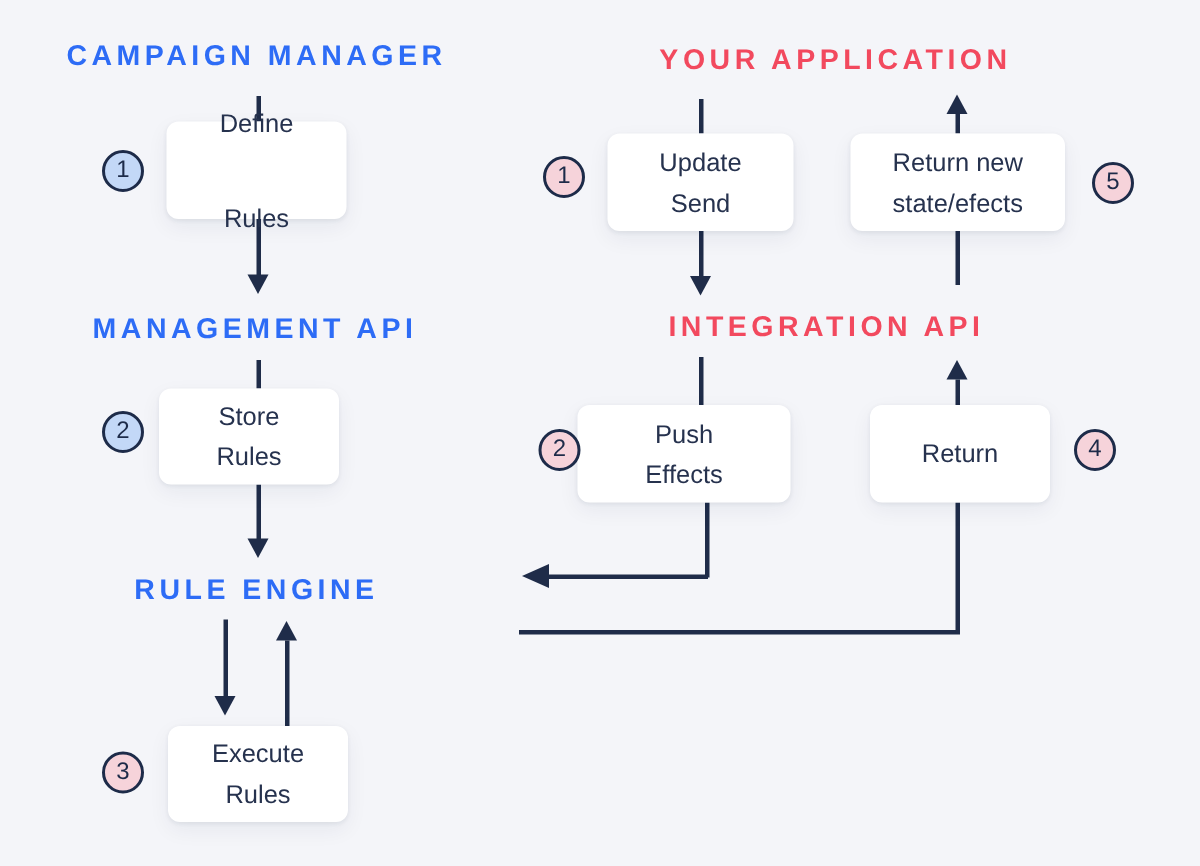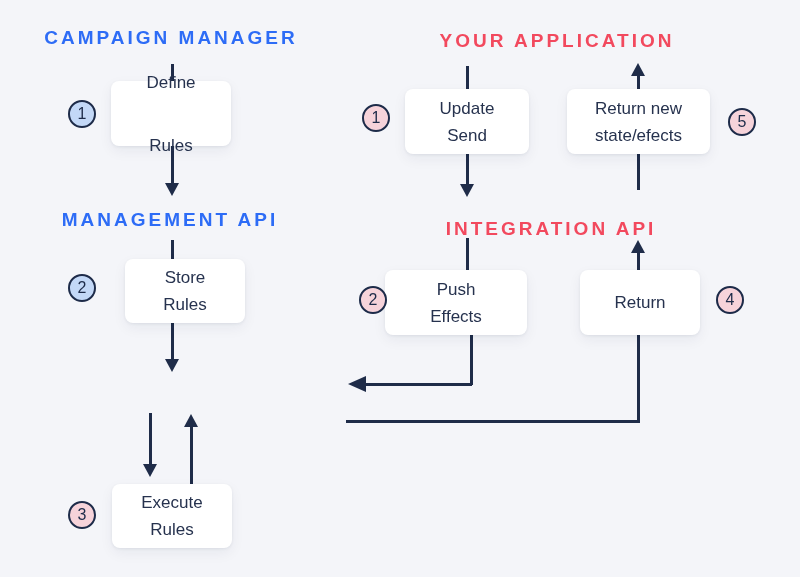--- a/index.html
+++ b/index.html
@@ -21,38 +21,38 @@
     letter-spacing: 3px;
     white-space: nowrap;
     line-height: 22px;
   }
   .heading.blue { color: #2d6cf6; }
   .heading.red  { color: #f2495e; }
   .h-campaign    { left: 171px; top: 27px; }
   .h-management  { left: 170px; top: 209px; }
   .h-rule-engine { left: 171px; top: 383px; }
   .h-your-app    { left: 557px; top: 30px; }
-  .h-integration { left: 551px; top: 218px; }
+  .h-integration { left: 551px; top: 208px; }
 
   
   .node {
     position: absolute;
     background: #ffffff;
     border-radius: 8px;
     box-shadow: 0 1px 3px rgba(24,36,66,0.07), 0 5px 14px rgba(24,36,66,0.06);
     color: #26324e;
     font-size: 17px;
     line-height: 27px;
     text-align: center;
     display: flex;
     flex-direction: column;
     justify-content: center;
   }
   .n-define  { left: 111px; top:  81px; width: 120px; height: 65px; gap: 36px; }
-  .n-store   { left: 125px; top: 259px; width: 120px; height: 64px; }
+  .n-store   { left: 106px; top: 259px; width: 120px; height: 64px; }
   .n-execute { left: 112px; top: 484px; width: 120px; height: 64px; }
   .n-send    { left: 405px; top:  89px; width: 124px; height: 65px; }
   .n-return-new { left: 567px; top: 89px; width: 143px; height: 65px; justify-content: center; }
   .n-push    { left: 385px; top: 270px; width: 142px; height: 65px; }
   .n-return-eff { left: 580px; top: 270px; width: 120px; height: 65px; }
 
   
   .badge {
     position: absolute;
     width: 28px; height: 28px;
@@ -122,20 +122,21 @@
   .c-retnew-up   { left: 637px; top:  76px; height: 13px; }
   .c-retnew-up-h { left: 631px; top:  63px; }
 </style>
 </head>
 <body>
 
 <div class="stage">
 
   <div class="heading blue h-campaign">CAMPAIGN MANAGER</div>
   <div class="heading blue h-management">MANAGEMENT API</div>
+  <div class="heading blue h-rule-engine">RULE ENGINE</div>
   <div class="heading red h-your-app">YOUR APPLICATION</div>
   <div class="heading red h-integration">INTEGRATION API</div>
 
   <div class="vline c-cm-define"></div>
   <div class="vline c-define-ma"></div>
   <div class="head-down c-define-ma-h"></div>
   <div class="vline c-ma-store"></div>
   <div class="vline c-store-re"></div>
   <div class="head-down c-store-re-h"></div>
   <div class="vline c-re-exec"></div>

